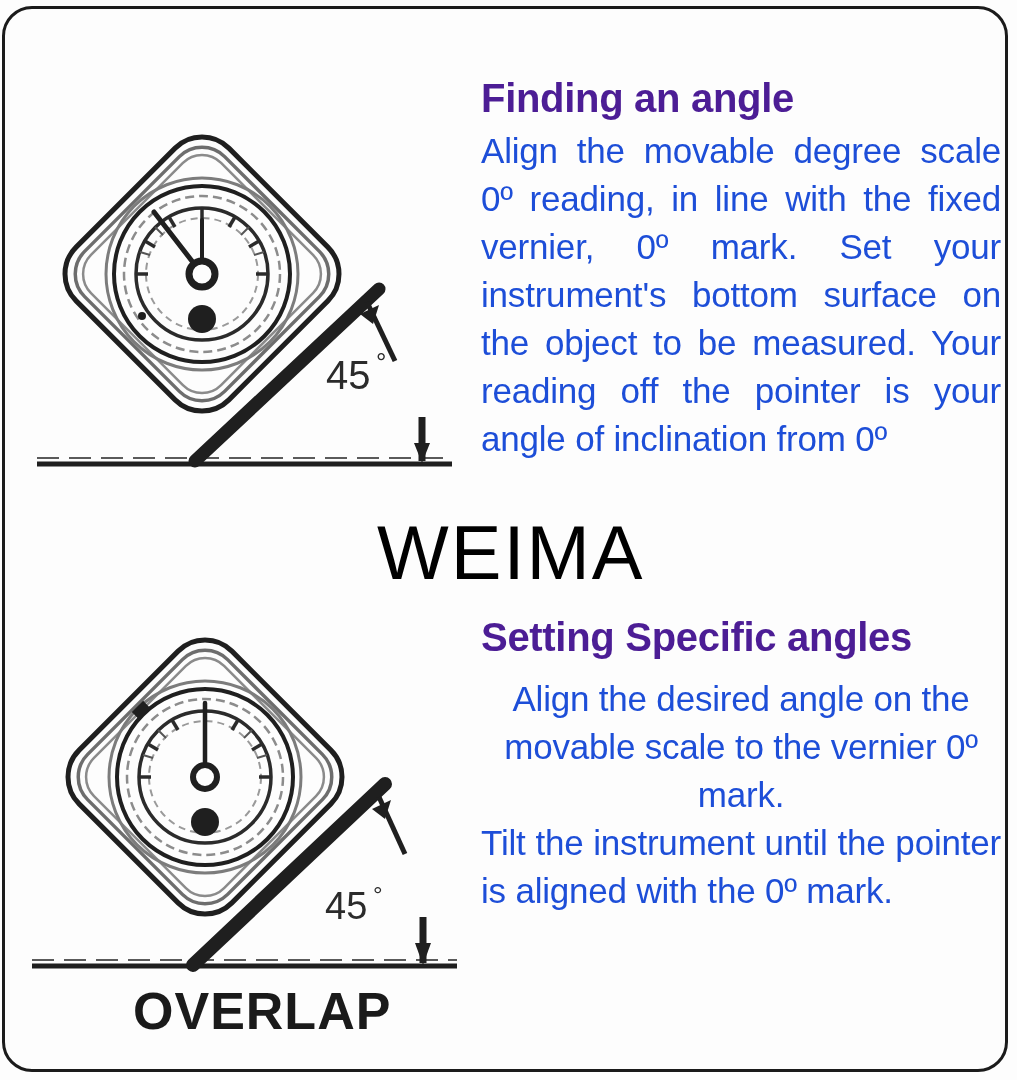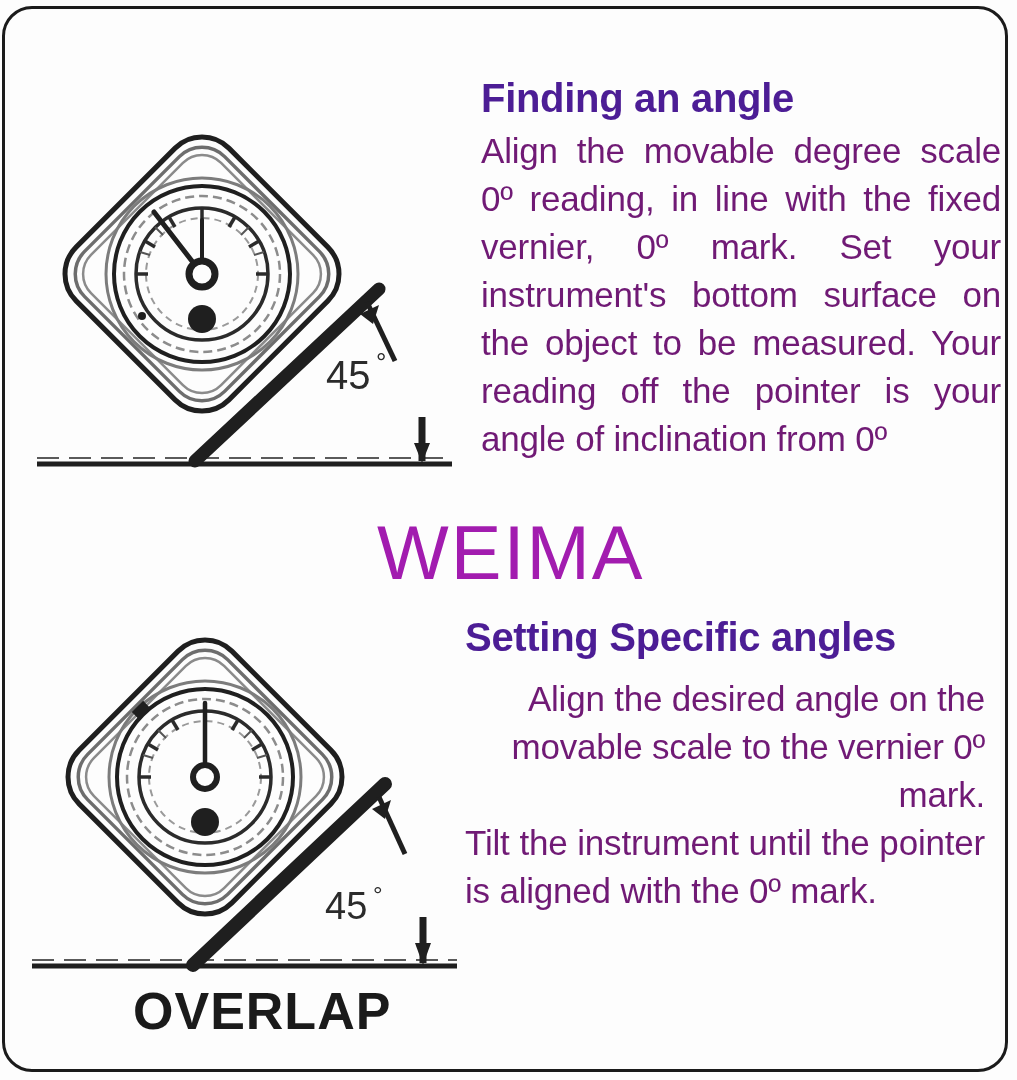--- a/index.html
+++ b/index.html
@@ -30,21 +30,21 @@
     background: #fdfdfd;
   }
 
   
   .watermark {
     position: absolute;
     left: 372px;
     top: 500px;
     font-size: 76px;
     letter-spacing: 2px;
-    color: #a21caf;
+    color: #000000;
     font-weight: 400;
     font-family: "Liberation Sans", sans-serif;
     user-select: none;
     z-index: 5;
   }
 
   
   .text-col {
     position: absolute;
     left: 476px;
@@ -58,33 +58,33 @@
     color: #4c1d95;
     line-height: 1.15;
     margin: 0 0 6px 0;
     letter-spacing: -0.3px;
   }
   .sec-title.two-line {
     line-height: 1.6;
   }
   .body-par {
     font-size: 35px;
-    color: #701a75;
+    color: #1d4ed8;
     line-height: 48px;
     margin: 0;
     text-align: justify;
     text-justify: inter-word;
     letter-spacing: -0.2px;
   }
   .body-par.no-justify {
-    text-align: right;
+    text-align: center;
   }
   .block-2 {
     position: absolute;
-    left: 460px;
+    left: 476px;
     top: 596px;
     width: 520px;
     z-index: 3;
   }
 
   
   .diagram {
     position: absolute;
     z-index: 4;
   }

